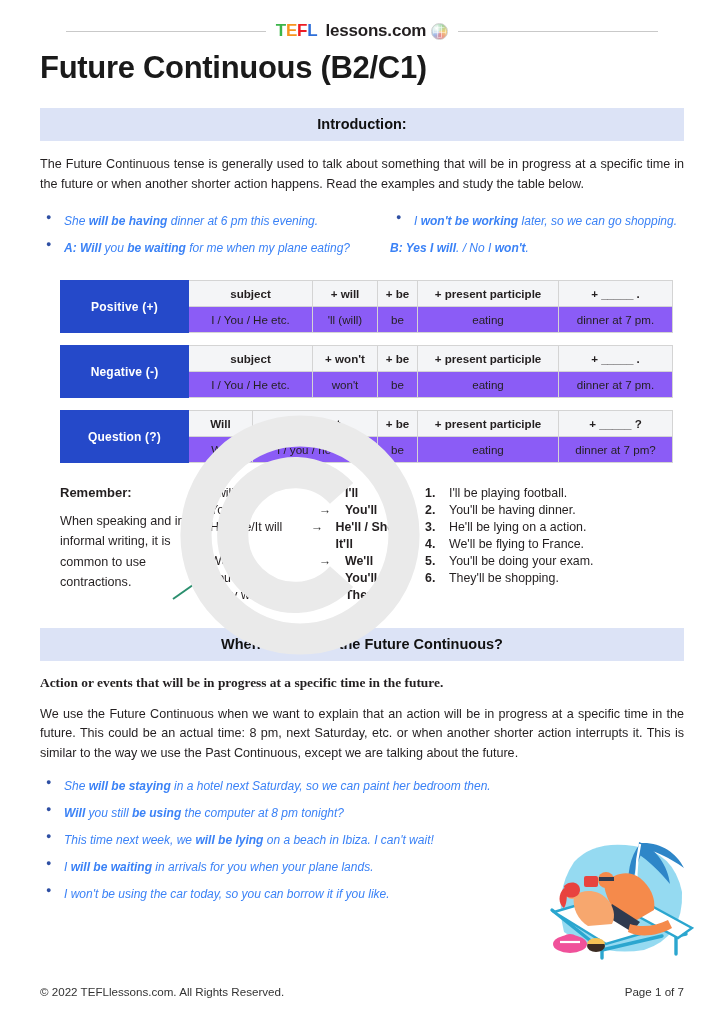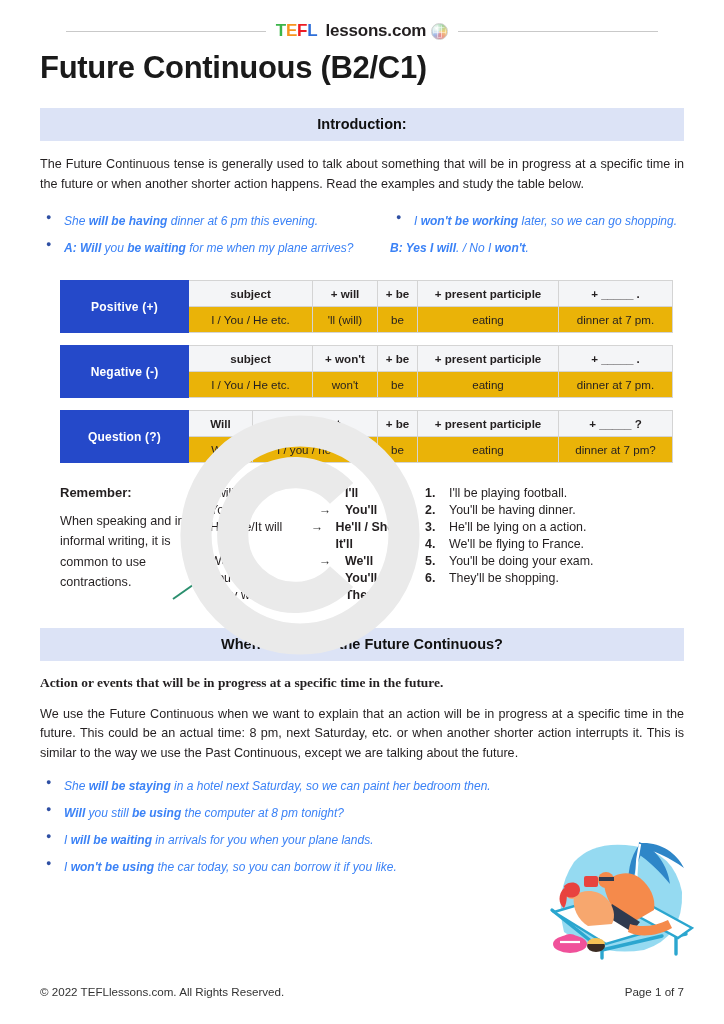--- a/index.html
+++ b/index.html
@@ -77,21 +77,21 @@
   .two-col > div:first-child { flex: 0 0 350px; }
 
   
   .tbl-wrap { margin: 14px 0 0 20px; }
   table.grammar {
     width: 612px; border-collapse: collapse; table-layout: fixed;
     margin-bottom: 12px; font-size: 11.6px;
   }
   table.grammar td {
     border: 1px solid #d4d4d4; text-align: center; padding: 5px 2px;
-    color: #231f20; background: #eab308;
+    color: #231f20; background: #8b5cf6;
   }
   table.grammar tr.head td { background: #f4f5f7; font-weight: bold; height: 26px; }
   table.grammar tr.val td { height: 26px; }
   td.label-cell {
     background: #2549c9 !important; color: #ffffff !important;
     font-size: 12px; font-weight: bold; border: 1px solid #2549c9 !important;
     letter-spacing: 0.2px;
   }
 
   
@@ -148,21 +148,21 @@
 
   <h1 class="doc-title">Future Continuous (B2/C1)</h1>
 
   <div class="sect-bar">Introduction:</div>
   <p class="body-text">The Future Continuous tense is generally used to talk about something that will be in progress at a specific time in the future or when another shorter action happens. Read the examples and study the table below.</p>
 
   <div class="two-col">
     <div>
       <ul class="bullets">
         <li><span>She </span><span style="font-weight: bold;">will be having</span><span> dinner at 6 pm this evening.</span></li>
-        <li><span style="font-weight: bold;">A:  </span><span style="font-weight: bold;">Will</span><span> you </span><span style="font-weight: bold;">be waiting</span><span> for me when my plane arrives?</span></li>
+        <li><span style="font-weight: bold;">A:  </span><span style="font-weight: bold;">Will</span><span> you </span><span style="font-weight: bold;">be waiting</span><span> for me when my plane eating?</span></li>
       </ul>
     </div>
     <div>
       <ul class="bullets">
         <li><span>I </span><span style="font-weight: bold;">won't be working</span><span> later, so we can go shopping.</span></li>
         <li style="list-style: none; padding-left: 0px;" class="nb"><span style="font-weight: bold;">B:  </span><span style="font-weight: bold;">Yes I will</span><span>. / No I </span><span style="font-weight: bold;">won't</span><span>.</span></li>
       </ul>
     </div>
   </div>
 
@@ -322,22 +322,23 @@
       </div>
   </div>
 
   <div class="sect-bar" style="margin-top:24px">When do we use the Future Continuous?</div>
   <h3 class="sub-head">Action or events that will be in progress at a specific time in the future.</h3>
   <p class="body-text">We use the Future Continuous when we want to explain that an action will be in progress at a specific time in the future. This could be an actual time: 8 pm, next Saturday, etc. or when another shorter action interrupts it. This is similar to the way we use the Past Continuous, except we are talking about the future.</p>
 
   <ul class="bullets" style="margin-top:14px">
     <li><span>She </span><span style="font-weight: bold;">will be staying</span><span> in a hotel next Saturday, so we can paint her bedroom then.</span></li>
     <li><span style="font-weight: bold;">Will</span><span> you still </span><span style="font-weight: bold;">be using</span><span> the computer at 8 pm tonight?</span></li>
+    <li><span>This time next week, we </span><span style="font-weight: bold;">will be lying</span><span> on a beach in Ibiza. I can't wait!</span></li>
     <li><span>I </span><span style="font-weight: bold;">will be waiting</span><span> in arrivals for you when your plane lands.</span></li>
-    <li><span>I </span><span style="font-weight: bold; text-align: right;">won't be using</span><span> the car today, so you can borrow it if you like.</span></li>
+    <li><span>I </span><span style="font-weight: normal; text-align: right;">won't be using</span><span> the car today, so you can borrow it if you like.</span></li>
   </ul>
 
   <svg class="beach" viewBox="0 0 150 130">
     <path d="M30 30 Q10 60 20 100 Q55 125 100 118 Q140 105 138 60 Q130 20 90 14 Q50 8 30 30Z" fill="#8fd8f0" opacity="0.95"></path>
 
     <g fill="#2e86c8">
       <path d="M95 10 C112 16 124 34 126 52 C116 40 104 28 94 22Z"></path>
       <path d="M96 12 C86 24 82 44 86 60 C90 44 94 28 99 18Z"></path>
       <path d="M97 11 C116 10 132 20 140 36 C126 26 110 18 96 16Z"></path>
     </g>

